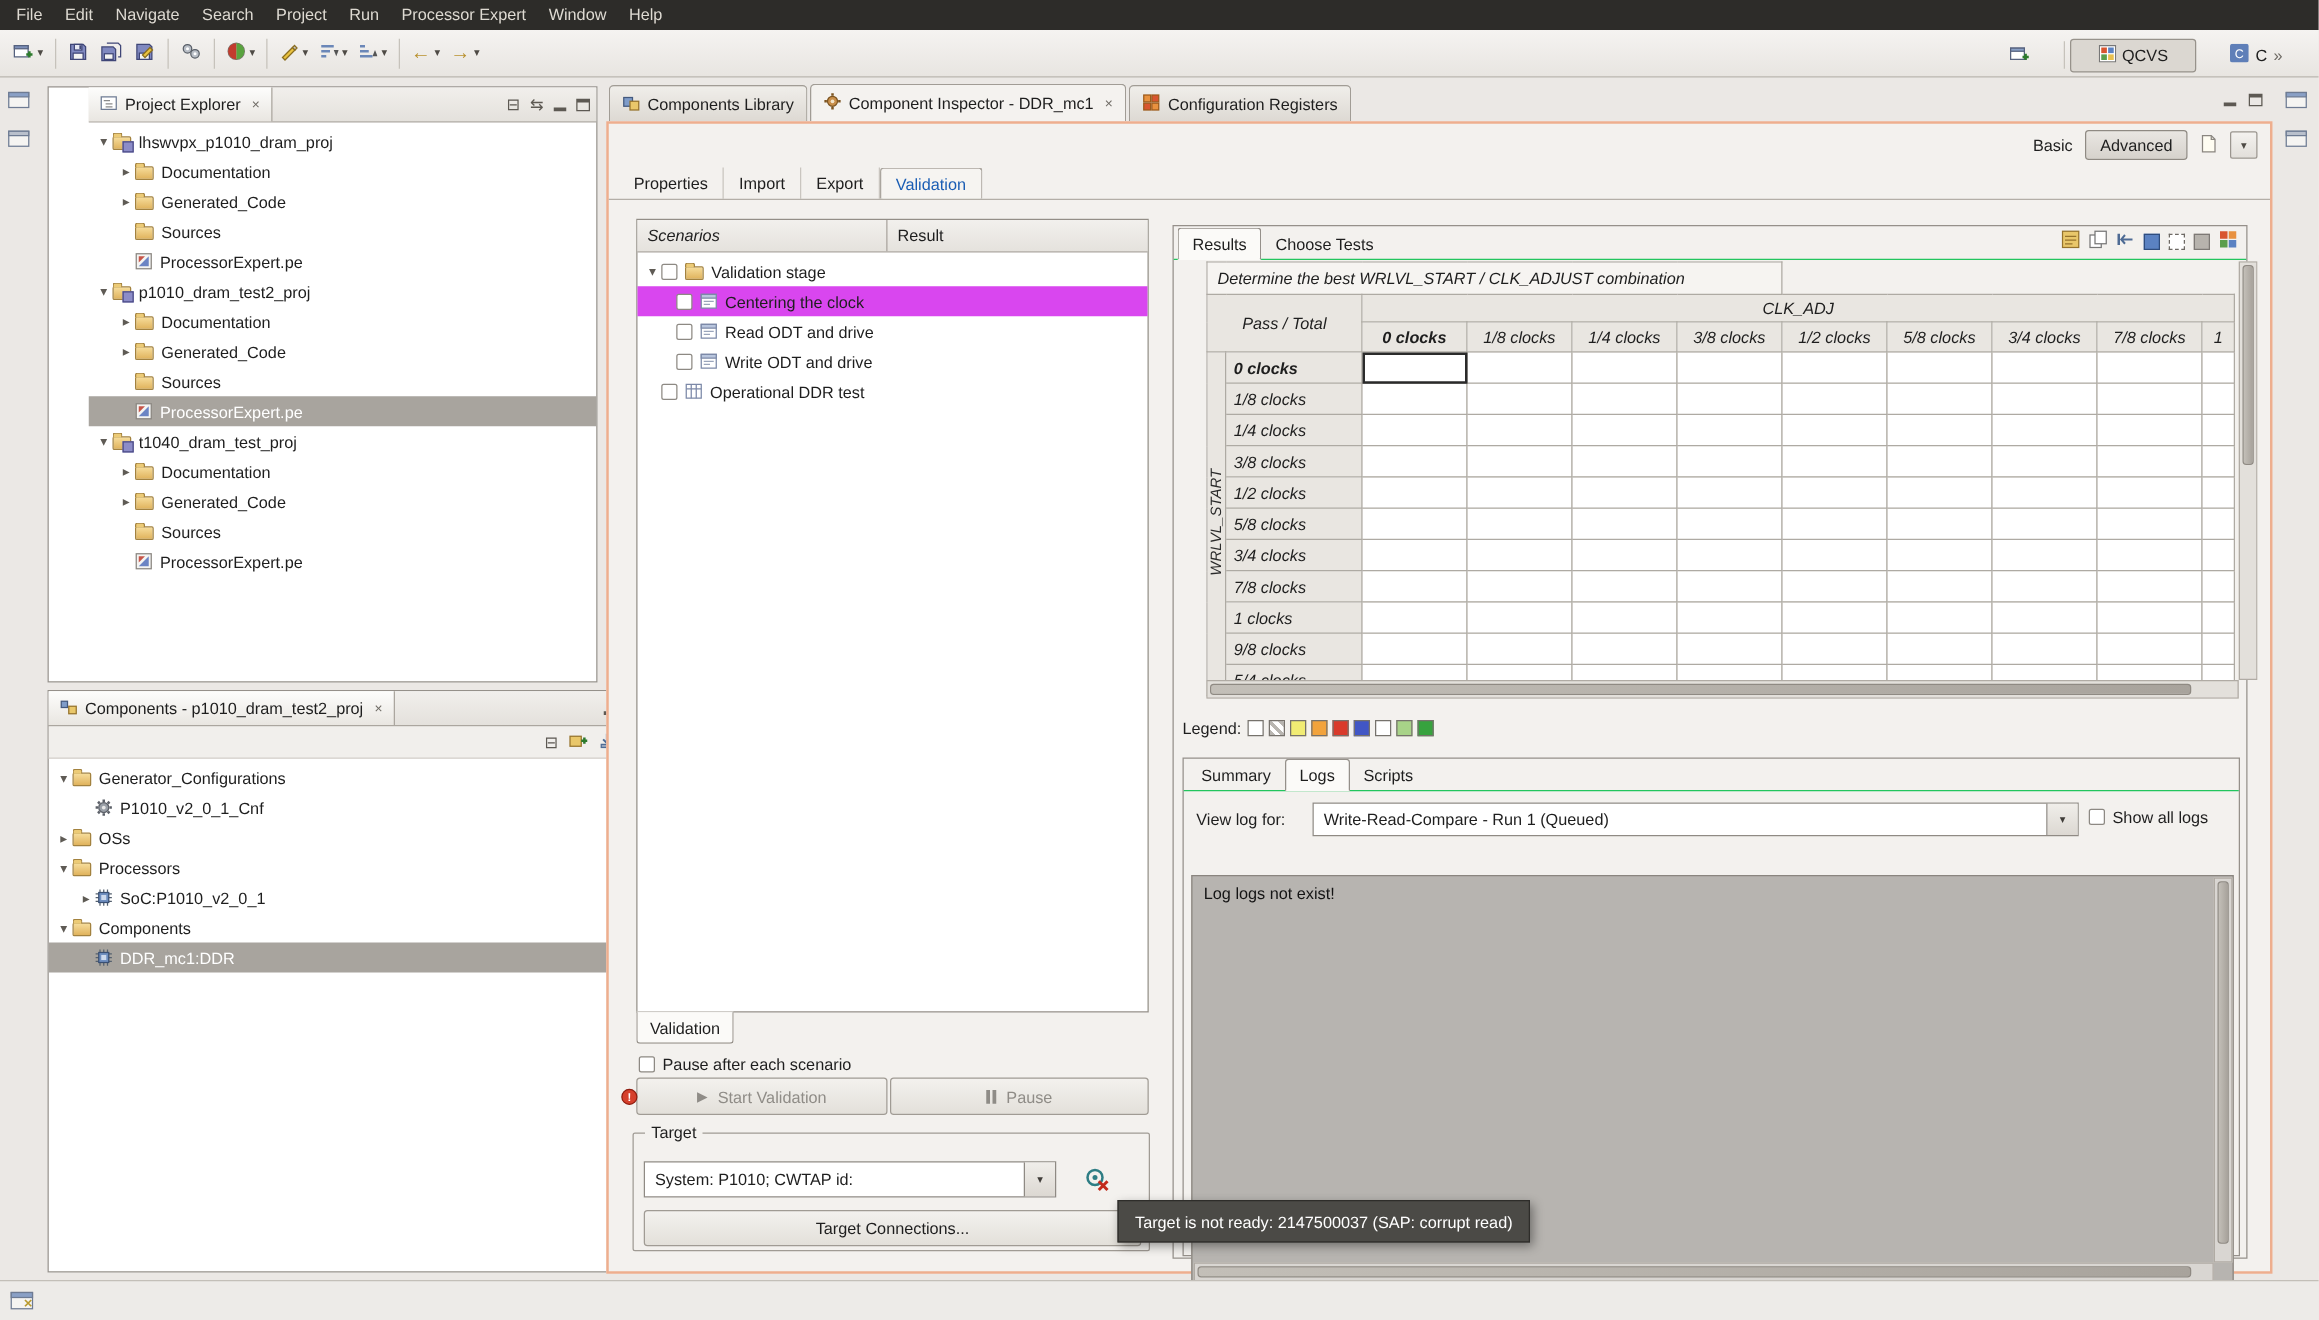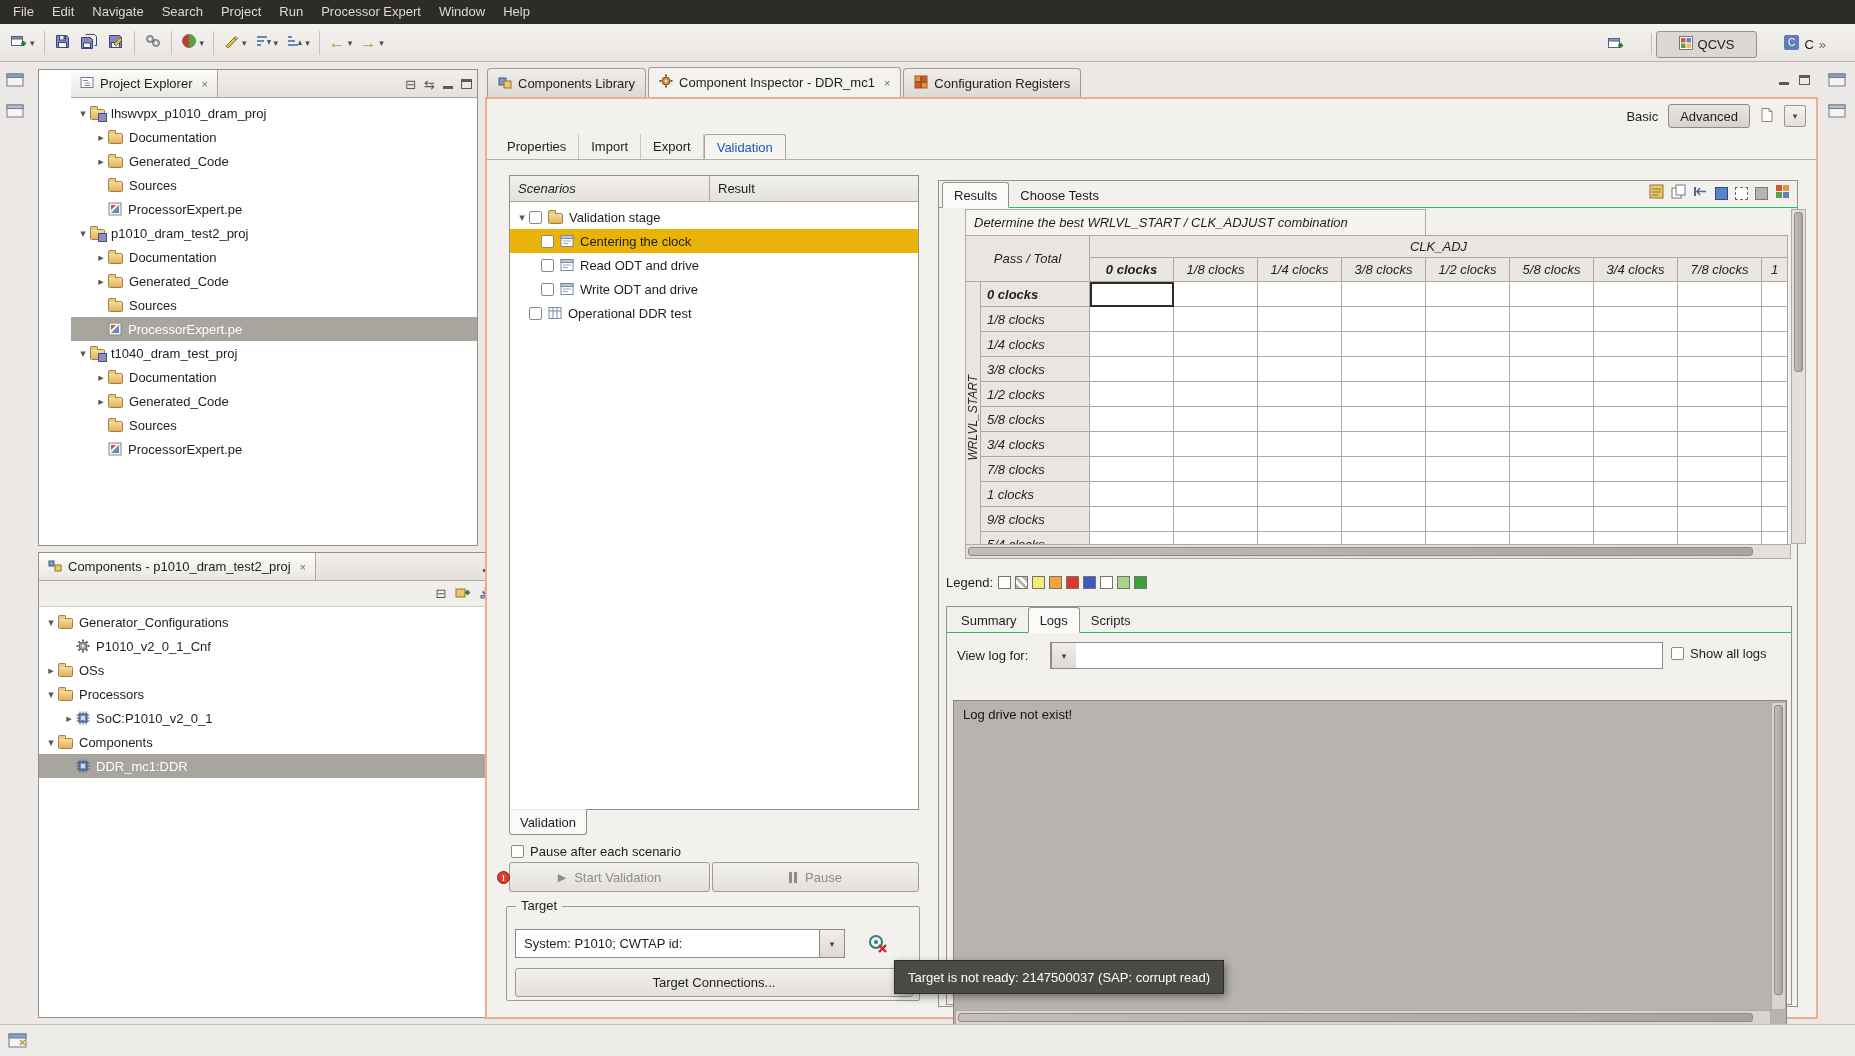--- a/index.html
+++ b/index.html
@@ -59,21 +59,21 @@
   .mode-menu-btn { width:22px; height:22px; border:1px solid #9a958e; border-radius:2px; background:linear-gradient(#f4f2ef,#e2dfda); display:flex; align-items:center; justify-content:center; font-size:9px; color:#4e4a45; }
   .subtabs { position:absolute; top:34px; left:8px; height:26px; display:flex; align-items:flex-end; }
   .subtab { height:25px; padding:0 12px; display:flex; align-items:center; border-right:1px solid #c9c5bf; }
   .subtab.active { border:1px solid #aaa59e; border-bottom:none; background:#f6f4f1; color:#1a5db4; border-radius:3px 3px 0 0; }
   .subtab-line { position:absolute; top:60px; left:0; right:0; border-top:1px solid #b3aea7; }
   
   .scen-panel { position:absolute; left:22px; top:76px; width:410px; height:635px; background:#fff; border:1px solid #938e87; }
   .scen-hdr { height:26px; display:flex; background:linear-gradient(#f2f0ed,#e5e2dd); border-bottom:1px solid #a9a49d; }
   .scen-hdr-c1 { width:200px; border-right:1px solid #a9a49d; display:flex; align-items:center; padding-left:8px;font-style:italic; }
   .scen-hdr-c2 { flex:1; display:flex; align-items:center; padding-left:8px; }
-  .srow.sel2 { background:#eab308; }
+  .srow.sel2 { background:#d946ef; }
   .sind { width:26px; flex:none; }
   .scen-bottom-tab { position:absolute; left:22px; top:710px; width:78px; height:26px; background:#fbfaf8; border:1px solid #938e87; border-top:1px solid #e8e6e2; border-radius:0 0 3px 3px; display:flex; align-items:center; justify-content:center; }
   .pause-row { position:absolute; left:24px; top:745px; display:flex; align-items:center; }
   .btn { background:linear-gradient(#f3f1ee,#e3e0da); border:1px solid #a09b94; border-radius:3px; display:flex; align-items:center; justify-content:center; gap:8px; }
   .btn.disabled { color:#8f8c87; }
   .btn-start { position:absolute; left:22px; top:763px; width:201px; height:30px; }
   .btn-pausev { position:absolute; left:225px; top:763px; width:207px; height:30px; }
   .play-g { color:#8f8c87; font-size:11px; }
   .pause-ico { display:flex; gap:2px; }
   .pbar { width:3px; height:11px; background:#8f8c87; }
@@ -974,30 +974,31 @@
 
         <div class="ctab logs">
           <div class="ctab-tabs">
             <div class="ctab-tab">Summary</div>
             <div class="ctab-tab active">Logs</div>
             <div class="ctab-tab">Scripts</div>
           </div>
           <div class="logs-body">
             <span class="vl-label">View log for:</span>
             <div class="combo vl-combo">
+              <span class="combo-val">Write-Read-Compare - Run 1 (Queued)</span>
               <span class="combo-btn">
                   <span>▾</span>
                 </span>
             </div>
             <div class="vl-check">
               <span class="cb"></span>
               <span>Show all logs</span>
             </div>
             <div class="log-area">
-              <span class="log-text">Log drive not exist!</span>
+              <span class="log-text">Log logs not exist!</span>
               <div class="sb la-vsb">
                   <div class="sb-thumb"></div>
                 </div>
               <div class="sb la-hsb">
                   <div class="sb-thumb"></div>
                 </div>
             </div>
           </div>
         </div>
 

